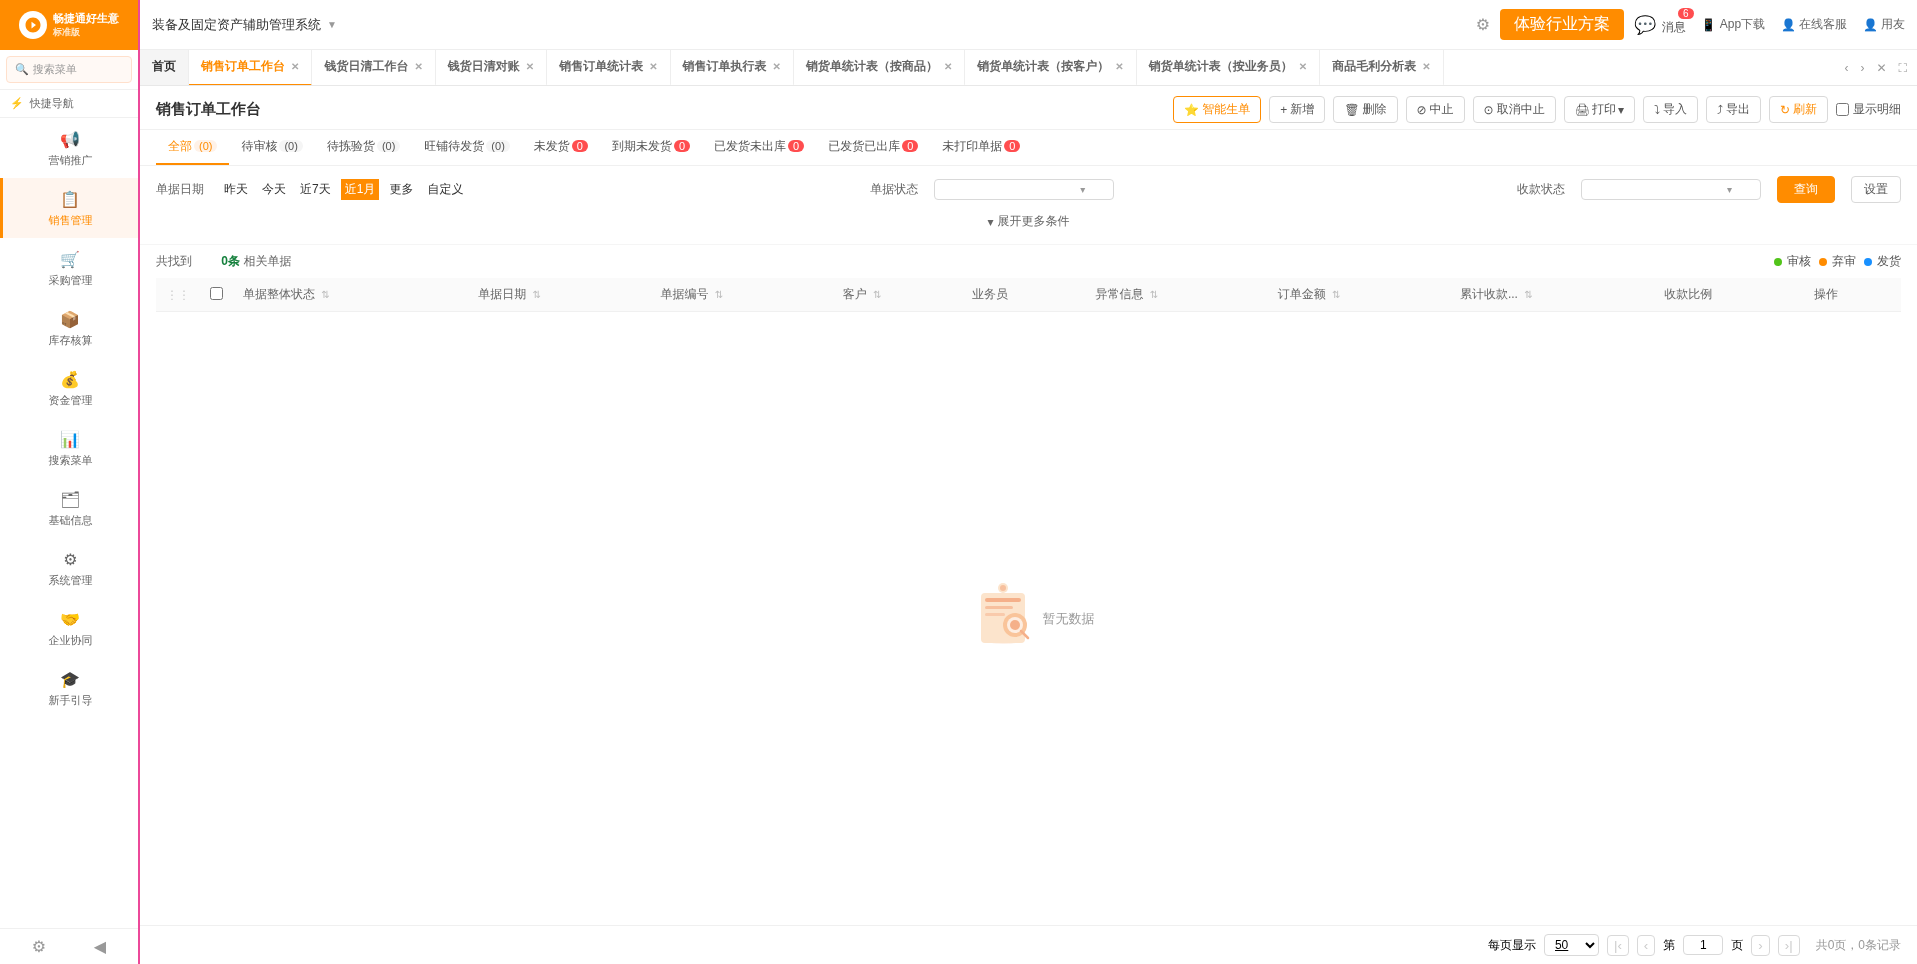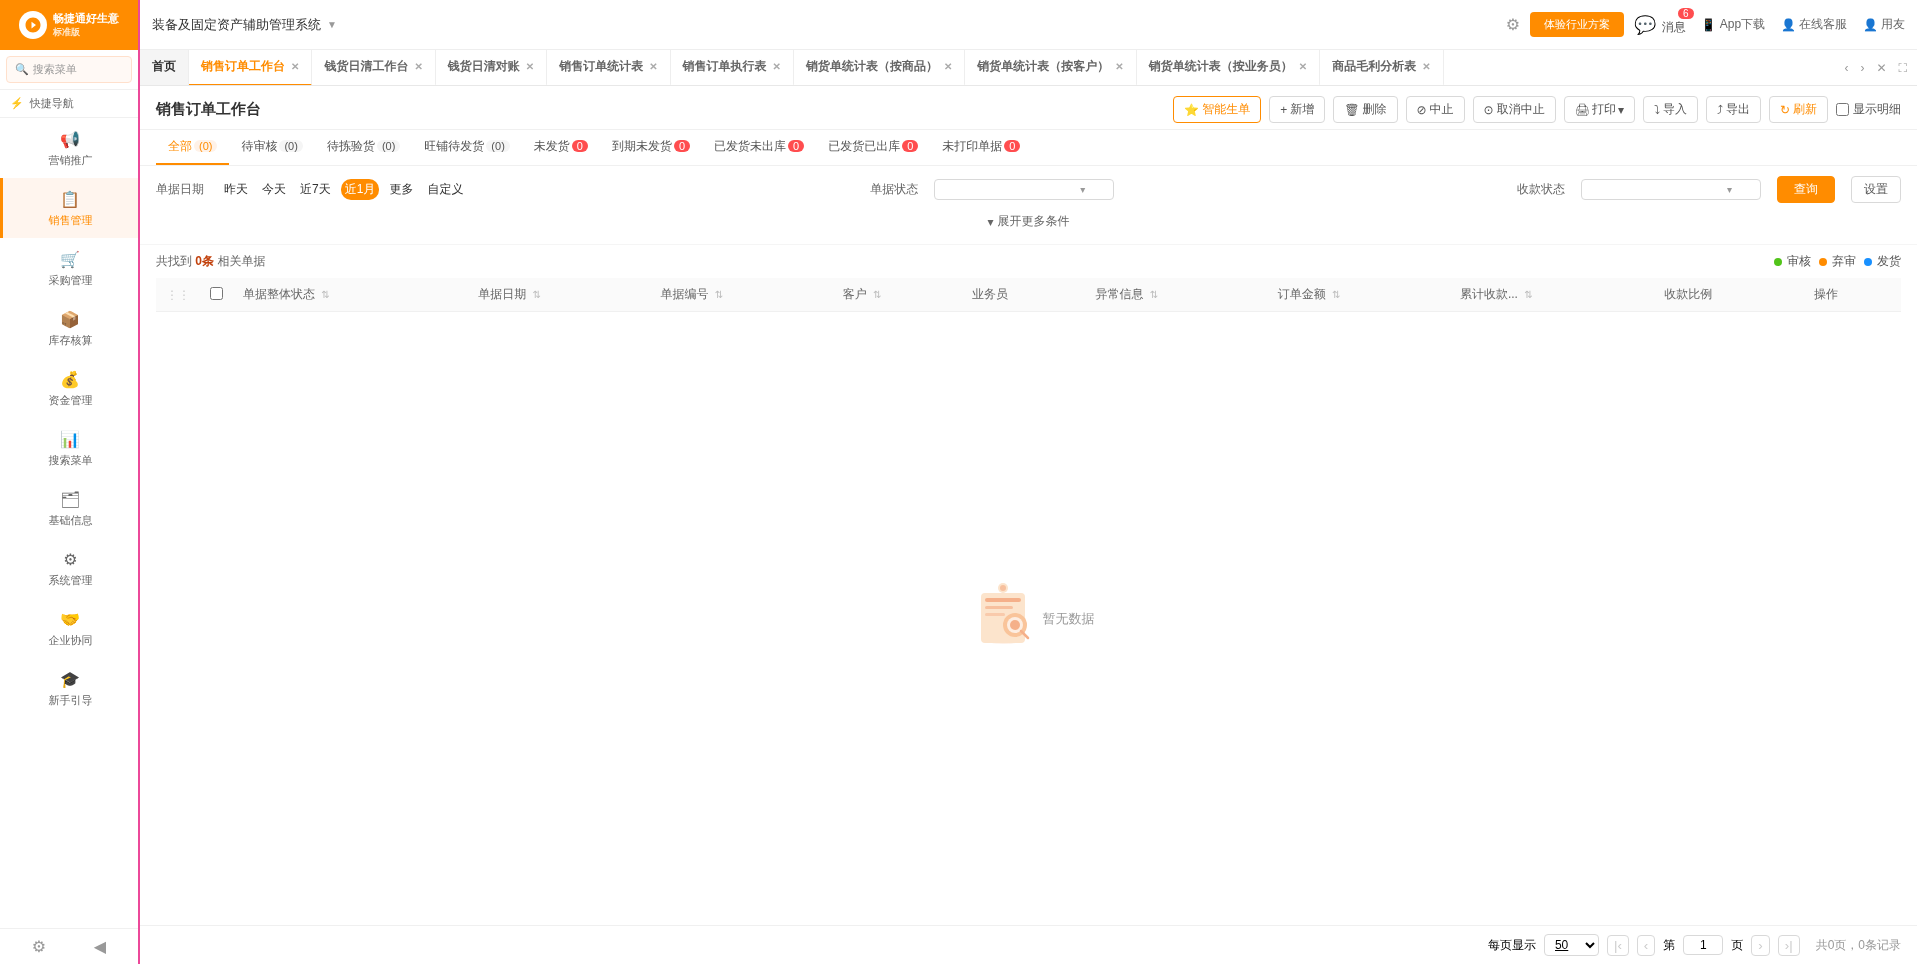--- a/index.html
+++ b/index.html
@@ -25,21 +25,21 @@
     .sidebar-footer-btn { color: #999; cursor: pointer; font-size: 16px; }
 
     
     .main { flex: 1; display: flex; flex-direction: column; overflow: hidden; }
 
     
     .topbar { height: 50px; background: #fff; border-bottom: 1px solid #eee; display: flex; align-items: center; padding: 0 12px; gap: 10px; }
     .topbar-title { font-size: 13px; color: #333; flex: 1; display: flex; align-items: center; gap: 6px; }
     .topbar-title-arrow { color: #999; font-size: 10px; }
     .topbar-gear { color: #999; cursor: pointer; font-size: 16px; }
-    .topbar-solution { background: #ff8c00; color: #fff; border: none; padding: 5px 14px; border-radius: 4px; font-size: 11px; cursor: pointer; }
+    .topbar-solution { background: #ff8c00; color: #fff; border: none; padding: 5px 14px; border-radius: 4px; font-size: 16px; cursor: pointer; }
     .topbar-right { display: flex; align-items: center; gap: 16px; color: #555; font-size: 12px; }
     .topbar-badge-wrap { position: relative; cursor: pointer; }
     .topbar-badge { position: absolute; top: -6px; right: -8px; background: #ff4d4f; color: #fff; border-radius: 8px; font-size: 10px; padding: 0 4px; min-width: 16px; text-align: center; }
     .topbar-icon { font-size: 18px; color: #666; }
     .topbar-link { color: #666; cursor: pointer; display: flex; align-items: center; gap: 3px; }
 
     
     .tabs-bar { background: #fff; border-bottom: 1px solid #e8e8e8; display: flex; align-items: center; overflow: hidden; height: 36px; }
     .tab-item { display: flex; align-items: center; padding: 0 12px; height: 36px; white-space: nowrap; cursor: pointer; font-size: 12px; color: #666; border-right: 1px solid #eee; border-bottom: 2px solid transparent; gap: 6px; flex-shrink: 0; font-weight: bold; }
     .tab-item.home { background: #f5f5f5; color: #333; }
@@ -69,21 +69,21 @@
     .sub-tab .badge { display: inline-block; background: #f5f5f5; border-radius: 8px; padding: 0 5px; font-size: 11px; margin-left: 2px; }
     .sub-tab.active .badge { background: #fff2e8; color: #ff8c00; }
     .sub-tab .badge-red { background: #ff4d4f; color: #fff; border-radius: 8px; padding: 0 5px; font-size: 11px; margin-left: 2px; }
 
     
     .filter-area { padding: 10px 16px; background: #fff; border-bottom: 1px solid #f5f5f5; }
     .filter-row { display: flex; align-items: center; gap: 16px; margin-bottom: 6px; }
     .filter-label { color: #666; font-size: 12px; white-space: nowrap; }
     .date-options { display: flex; align-items: center; gap: 6px; }
     .date-opt { color: #333; font-size: 12px; cursor: pointer; padding: 2px 4px; }
-    .date-opt.active { color: #fff; background: #ff8c00; border-radius: 10px; }
+    .date-opt.active { color: #fff; background: #ff8c00; border-radius: 0; }
     .date-range { color: #999; font-size: 11px; margin-top: 2px; }
     .select-box { border: 1px solid #d9d9d9; border-radius: 4px; padding: 4px 28px 4px 8px; min-width: 150px; background: #fff; position: relative; color: #333; font-size: 12px; cursor: pointer; display: flex; align-items: center; justify-content: space-between; }
     .select-box-arrow { color: #999; font-size: 10px; margin-left: 8px; }
     .expand-btn { display: flex; align-items: center; gap: 4px; color: #666; cursor: pointer; font-size: 12px; justify-content: center; padding: 4px; }
 
     
     .table-area { flex: 1; overflow: auto; padding: 0 16px 0; background: #fff; display: flex; flex-direction: column; }
     .table-summary { display: flex; align-items: center; justify-content: space-between; padding: 8px 0; font-size: 12px; color: #666; }
     .table-actions { display: flex; gap: 8px; }
     .tbl-action-btn { color: #555; cursor: pointer; font-size: 12px; display: flex; align-items: center; gap: 3px; justify-content: flex-end; }
@@ -383,21 +383,21 @@
             <span>▾</span>
             <span>展开更多条件</span>
           </div>
         </div>
       </div>
 
       <div class="table-area">
         <div class="table-summary">
           <div>
             <span>共找到</span>
-            <span style="color:#c2410c;font-weight:bold;">0条</span>
+            <span style="color:#15803d;font-weight:bold;margin-left:26px;">0条</span>
             <span>相关单据</span>
           </div>
           <div class="table-actions">
             <span class="tbl-action-btn">
               <span class="dot dot-green"></span>
               <span>审核</span>
             </span>
             <span class="tbl-action-btn">
               <span class="dot dot-orange"></span>
               <span>弃审</span>

